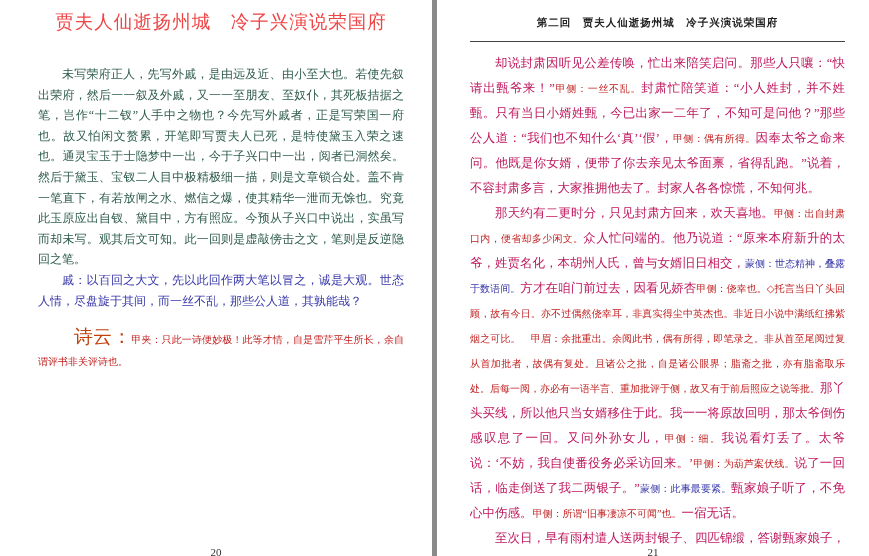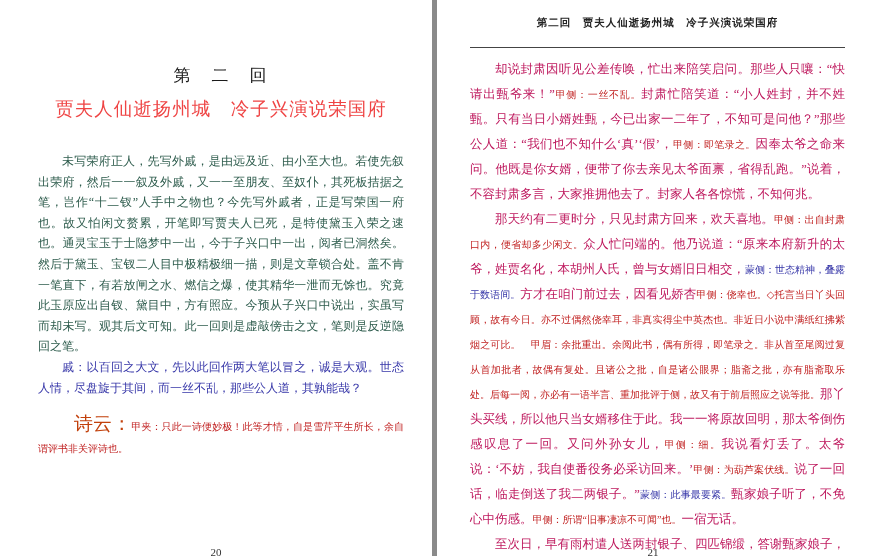--- a/index.html
+++ b/index.html
@@ -25,21 +25,21 @@
     color:#ef4444;letter-spacing:1px;
   }
   .left-body{margin-top:30px;}
   .page-left .para{
     margin:0;text-align:justify;text-indent:2em;
     font-size:12px;line-height:20.6px;color:#000;
   }
   .page-left .para.verse-intro{margin-top:16px;text-indent:36px;}
 
   .running-header{
-    margin:16px 0 0;padding-bottom:17px;text-align:center;
+    margin:16px 0 0;padding-bottom:11px;text-align:center;
     font-size:10.5px;font-weight:bold;color:#222;letter-spacing:1px;
     border-bottom:1.5px solid #444;
   }
   .right-body{margin-top:9px;}
   .page-right .para{
     margin:0;text-align:justify;text-indent:2em;
     font-size:12.5px;line-height:25px;color:#000;
   }
 
   .t-main{color:#be185d;}
@@ -54,38 +54,37 @@
     text-align:center;font-size:11px;color:#333;
   }
 </style>
 </head>
 <body>
 
 <div id="app">
 
   <section class="page page-left">
     <div class="content-left">
-      <h2 class="chapter-label">第　二　回</h2>
       <h1 class="chapter-title">贾夫人仙逝扬州城　冷子兴演说荣国府</h1>
       <div class="left-body" id="left-body">
           <p class="para"><span class="t-green">未写荣府正人，先写外戚，是由远及近、由小至大也。若使先叙出荣府，然后一一叙及外戚，又一一至朋友、至奴仆，其死板拮据之笔，岂作“十二钗”人手中之物也？今先写外戚者，正是写荣国一府也。故又怕闲文赘累，开笔即写贾夫人已死，是特使黛玉入荣之速也。通灵宝玉于士隐梦中一出，今于子兴口中一出，阅者已洞然矣。然后于黛玉、宝钗二人目中极精极细一描，则是文章锁合处。盖不肯一笔直下，有若放闸之水、燃信之爆，使其精华一泄而无馀也。究竟此玉原应出自钗、黛目中，方有照应。今预从子兴口中说出，实虽写而却未写。观其后文可知。此一回则是虚敲傍击之文，笔则是反逆隐回之笔。</span></p>
           <p class="para"><span class="t-qi">戚：以百回之大文，先以此回作两大笔以冒之，诚是大观。世态人情，尽盘旋于其间，而一丝不乱，那些公人道，其孰能哉？</span></p>
           <p class="para verse-intro"><span class="t-shiyun">诗云：</span><span class="t-jia">甲夹：只此一诗便妙极！此等才情，自是雪芹平生所长，余自谓评书非关评诗也。</span></p>
         </div>
     </div>
     <div class="pagenum">20</div>
   </section>
 
   <div class="gutter"></div>
 
   <section class="page page-right">
     <div class="content-right">
       <div class="running-header">第二回　贾夫人仙逝扬州城　冷子兴演说荣国府</div>
       <div class="right-body" id="right-body">
-          <p class="para"><span class="t-main">却说封肃因听见公差传唤，忙出来陪笑启问。那些人只嚷：“快请出甄爷来！”</span><span class="t-jia">甲侧：一丝不乱。</span><span class="t-main">封肃忙陪笑道：“小人姓封，并不姓甄。只有当日小婿姓甄，今已出家一二年了，不知可是问他？”那些公人道：“我们也不知什么‘真’‘假’，</span><span class="t-jia">甲侧：即笔录之。</span><span class="t-main">因奉太爷之命来问。他既是你女婿，便带了你去亲见太爷面禀，省得乱跑。”说着，不容封肃多言，大家推拥他去了。封家人各各惊慌，不知何兆。</span></p>
+          <p class="para"><span class="t-main">却说封肃因听见公差传唤，忙出来陪笑启问。那些人只嚷：“快请出甄爷来！”</span><span class="t-jia">甲侧：一丝不乱。</span><span class="t-main">封肃忙陪笑道：“小人姓封，并不姓甄。只有当日小婿姓甄，今已出家一二年了，不知可是问他？”那些公人道：“我们也不知什么‘真’‘假’，</span><span class="t-jia">甲侧：偶有所得。</span><span class="t-main">因奉太爷之命来问。他既是你女婿，便带了你去亲见太爷面禀，省得乱跑。”说着，不容封肃多言，大家推拥他去了。封家人各各惊慌，不知何兆。</span></p>
           <p class="para"><span class="t-main">那天约有二更时分，只见封肃方回来，欢天喜地。</span><span class="t-jia">甲侧：出自封肃口内，便省却多少闲文。</span><span class="t-main">众人忙问端的。他乃说道：“原来本府新升的太爷，姓贾名化，本胡州人氏，曾与女婿旧日相交，</span><span class="t-meng">蒙侧：世态精神，叠露于数语间。</span><span class="t-main">方才在咱门前过去，因看见娇杏</span><span class="t-jia">甲侧：侥幸也。◇托言当日丫头回顾，故有今日。亦不过偶然侥幸耳，非真实得尘中英杰也。非近日小说中满纸红拂紫烟之可比。</span><span class="t-jia">　甲眉：余批重出。余阅此书，偶有所得，即笔录之。非从首至尾阅过复从首加批者，故偶有复处。且诸公之批，自是诸公眼界；脂斋之批，亦有脂斋取乐处。后每一阅，亦必有一语半言、重加批评于侧，故又有于前后照应之说等批。</span><span class="t-main">那丫头买线，所以他只当女婿移住于此。我一一将原故回明，那太爷倒伤感叹息了一回。又问外孙女儿，</span><span class="t-jia">甲侧：细。</span><span class="t-main">我说看灯丢了。太爷说：‘不妨，我自使番役务必采访回来。’</span><span class="t-jia">甲侧：为葫芦案伏线。</span><span class="t-main">说了一回话，临走倒送了我二两银子。”</span><span class="t-meng">蒙侧：此事最要紧。</span><span class="t-main">甄家娘子听了，不免心中伤感。</span><span class="t-jia">甲侧：所谓“旧事凄凉不可闻”也。</span><span class="t-main">一宿无话。</span></p>
           <p class="para"><span class="t-main">至次日，早有雨村遣人送两封银子、四匹锦缎，答谢甄家娘子，</span><span class="t-jia">甲侧：雨村已是下流人物，看此，今之如雨村者亦未有矣。</span><span class="t-main">又寄一封密书与封肃，转托他向甄家娘子要那娇杏作二房。</span></p>
         </div>
     </div>
     <div class="pagenum">21</div>
   </section>
 
 </div>
 
 </body></html>

